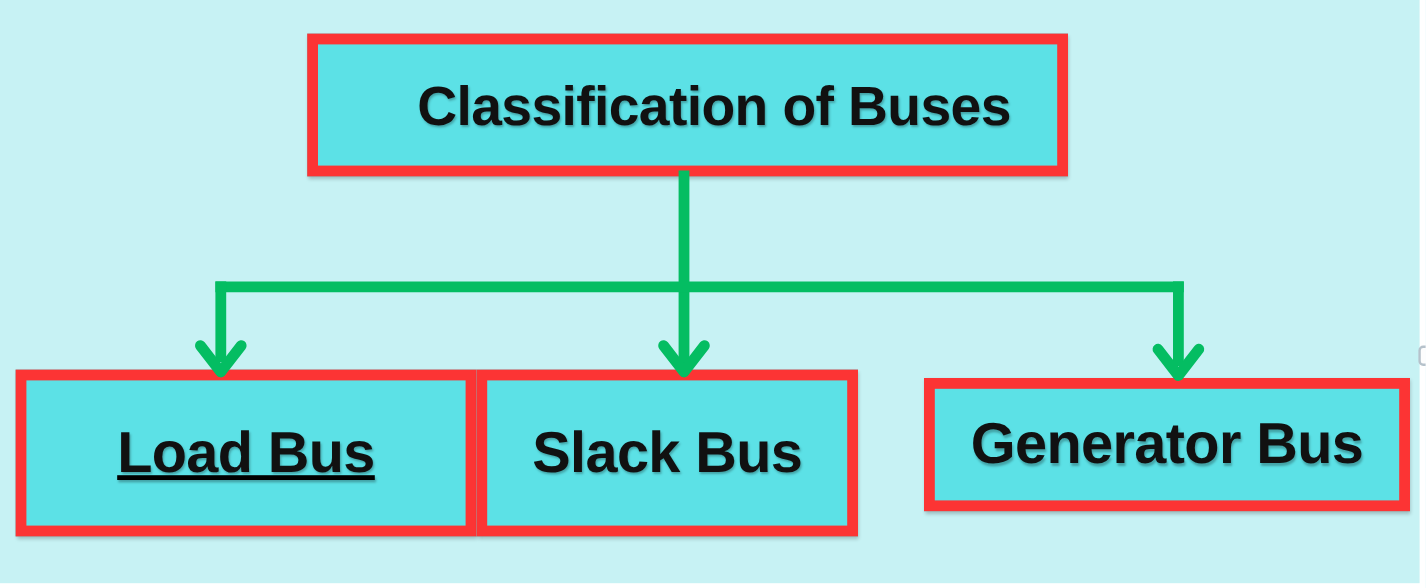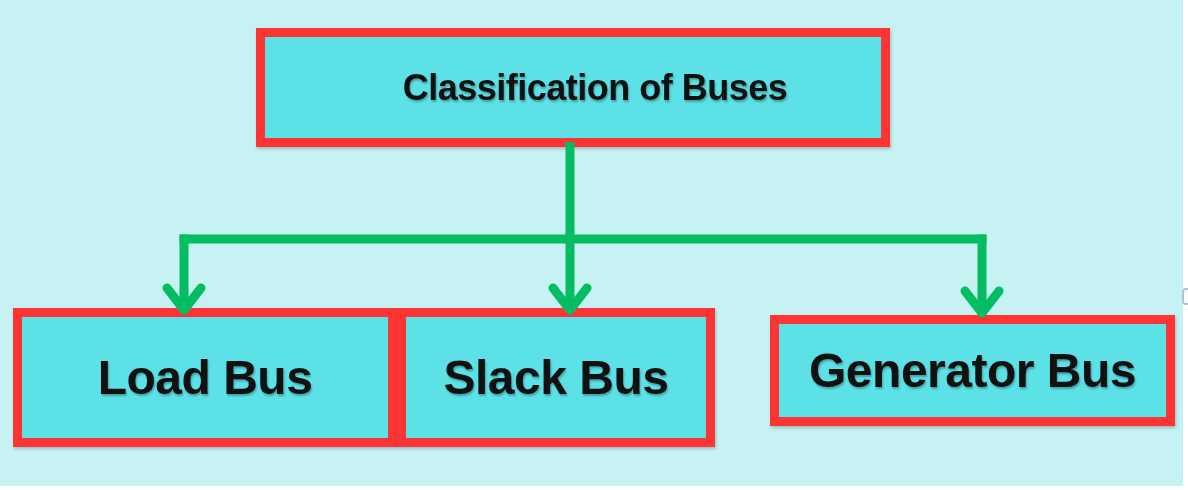--- a/index.html
+++ b/index.html
@@ -35,22 +35,22 @@
     z-index:1;
   }
   .node-label{
     font-weight:700;
     color:var(--label-text);
     letter-spacing:-0.5px;
     white-space:nowrap;
     text-shadow:1px 2px 2px rgba(0,0,0,0.28);
   }
   #node-title{left:256px;top:28px;width:634px;height:119px;}
-  #node-title .node-label{font-size:36px;margin-left:44px;}
-  #node-load{left:13px;top:308px;width:384px;height:139px;}
+  #node-title .node-label{font-size:46px;margin-left:44px;}
+  #node-load{left:13px;top:308px;width:384px;height:139px;text-decoration:underline;}
   #node-slack{left:397px;top:308px;width:318px;height:139px;}
   #node-generator{left:770px;top:315px;width:405px;height:111px;}
   #node-load .node-label,#node-slack .node-label,#node-generator .node-label{font-size:48px;}
   #connectors{
     position:absolute;left:0;top:0;
     width:1188px;height:490px;
     z-index:2;
     pointer-events:none;
   }
   .edge{

